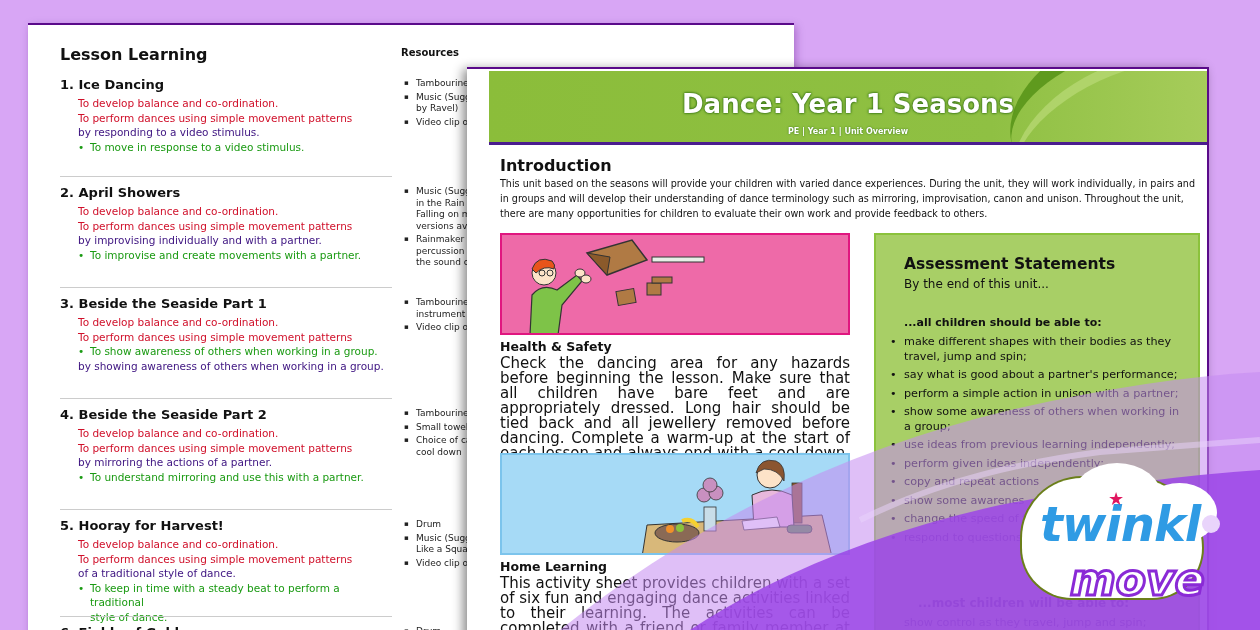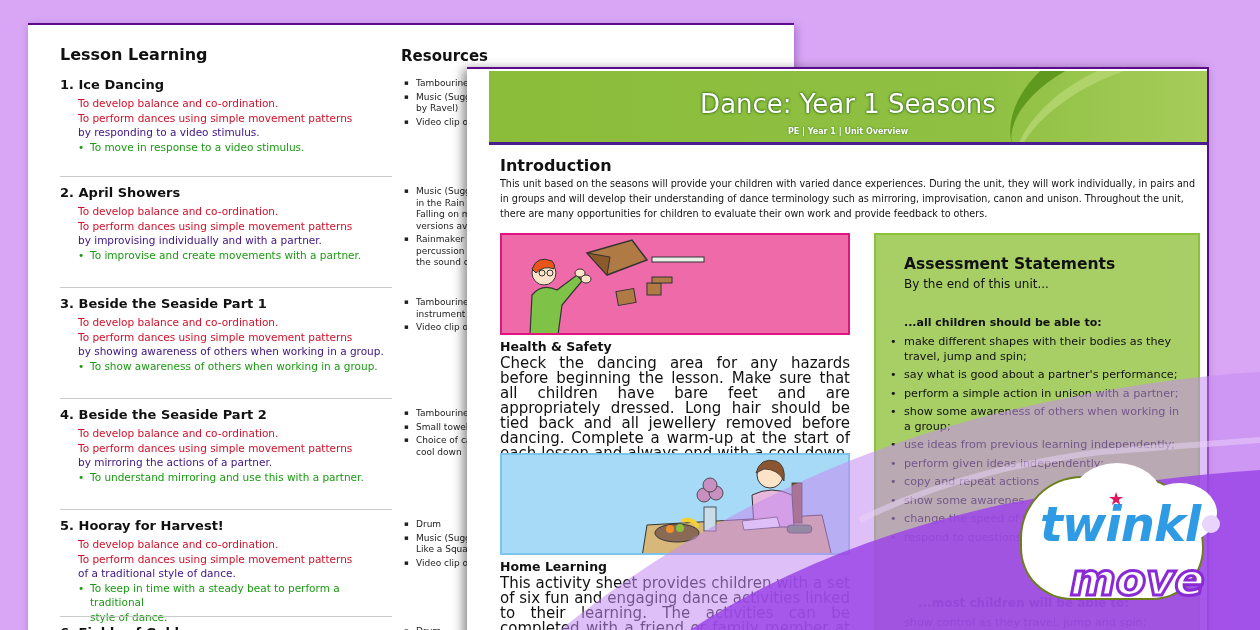--- a/index.html
+++ b/index.html
@@ -6,21 +6,21 @@
   html, body { width: 1260px; height: 630px; overflow: hidden; }
   body { background: #d8a6f5; font-family: "DejaVu Sans", sans-serif; position: relative; }
 
   
   .page-left {
     position: absolute; left: 28px; top: 23px; width: 766px; height: 640px;
     background: #fff; border-top: 2px solid #5a0a8a;
     box-shadow: 2px 3px 8px rgba(80,0,120,0.35);
   }
   .lb-title { position: absolute; left: 32px; top: 20px; font-size: 16px; font-weight: bold; color: #111; }
-  .res-title { position: absolute; left: 373px; top: 22px; font-size: 15px; font-weight: bold; color: #111; }
+  .res-title { position: absolute; left: 373px; top: 22px; font-size: 10px; font-weight: bold; color: #111; }
   .lesson {
     position: absolute; left: 32px; width: 330px;
   }
   .lesson h3 { font-size: 13px; font-weight: bold; color: #111; margin-bottom: 4px; white-space: nowrap; }
   .lesson .obj { font-size: 10.5px; line-height: 14.5px; padding-left: 18px; }
   .lesson .red { color: #d0102a; }
   .lesson .purple { color: #3d1380; }
   .lesson .green { color: #1a9a12; padding-left: 30px; position: relative; }
   .lesson .green::before { content: "•"; position: absolute; left: 18px; }
   .lesson .green.cont::before { content: ""; }
@@ -35,21 +35,21 @@
     background: #fff; border-top: 2px solid #5a0a8a; border-right: 2px solid #5a0a8a;
     box-shadow: -4px 2px 10px rgba(0,0,0,0.45);
   }
   .banner {
     position: absolute; left: 22px; top: 2px; width: 718px; height: 74px;
     background: linear-gradient(90deg, #8bbd3a 0%, #8fc043 70%, #a6cc5a 100%);
     border-bottom: 3px solid #4a1c8e; overflow: hidden;
   }
   .banner .swoosh1 { position: absolute; right: -40px; top: -40px; width: 240px; height: 160px; border-radius: 50%; border-top: 18px solid #5f9a1e; transform: rotate(-18deg); }
   .banner .swoosh2 { position: absolute; right: -60px; top: -10px; width: 260px; height: 160px; border-radius: 50%; border-top: 10px solid #b6d872; transform: rotate(-22deg); opacity: 0.8; }
-  .banner h1 { position: absolute; left: 0; right: 0; top: 18px; text-align: center; color: #fff; font-size: 26px; font-weight: normal; text-shadow: 0 0 3px #2d6b10, 0 0 2px #2d6b10; }
+  .banner h1 { position: absolute; left: 0; right: 0; top: 18px; text-align: center; color: #fff; font-size: 26px; font-weight: bold; text-shadow: 0 0 3px #2d6b10, 0 0 2px #2d6b10; }
   .banner .sub { position: absolute; left: 0; right: 0; top: 56px; text-align: center; color: #fff; font-size: 8px; font-weight: bold; text-shadow: 0 0 2px #2d6b10; }
 
   .intro-title { position: absolute; left: 33px; top: 87px; font-size: 16px; font-weight: bold; color: #111; }
   .intro-text { position: absolute; left: 33px; top: 107px; width: 700px; font-size: 9.6px; line-height: 15px; color: #111; }
 
   .img-hs { position: absolute; left: 33px; top: 164px; width: 350px; height: 102px; background: #ee6aa8; border: 2px solid #e0167f; overflow: hidden; }
   .img-hl { position: absolute; left: 33px; top: 384px; width: 350px; height: 102px; background: #a6daf6; border: 2px solid #7cc4ec; overflow: hidden; }
 
   .hs-title, .hl-title { position: absolute; left: 33px; font-size: 12.5px; font-weight: bold; color: #111; }
   .hs-title { top: 270px; }
@@ -121,22 +121,22 @@
     <li>Rainmaker o
 percussion i
 the sound of</li>
   </ul>
   <div class="divider" style="top:262px"></div>
 
   <div class="lesson" style="top:271px">
     <h3>3.  Beside the Seaside Part 1</h3>
     <div class="obj red">To develop balance and co-ordination.</div>
     <div class="obj red">To perform dances using simple movement patterns</div>
+    <div class="obj green">To show awareness of others when working in a group.</div>
     <div class="obj purple">by showing awareness of others when working in a group.</div>
-    <div class="obj green">To show awareness of others when working in a group.</div>
   </div>
   <ul class="res-list" style="top:272px">
     <li>Tambourine
 instrument</li>
     <li>Video clip of</li>
   </ul>
   <div class="divider" style="top:373px"></div>
 
   <div class="lesson" style="top:382px">
     <h3>4.  Beside the Seaside Part 2</h3>

